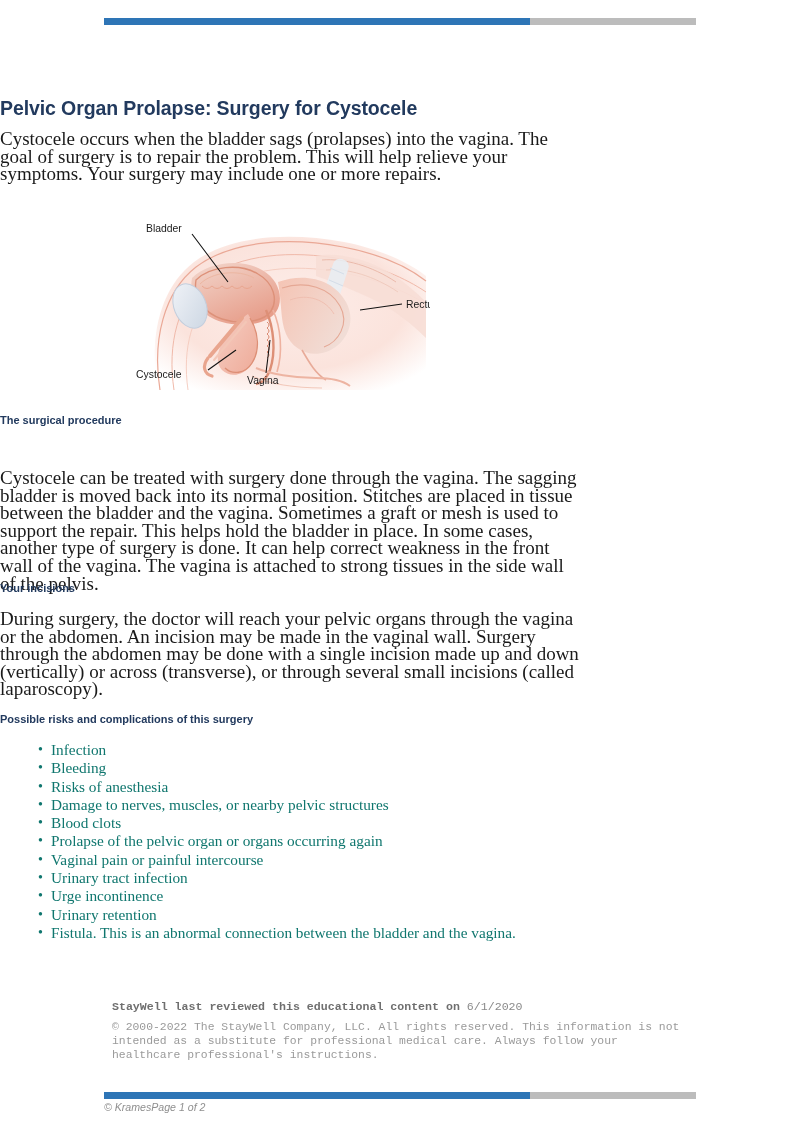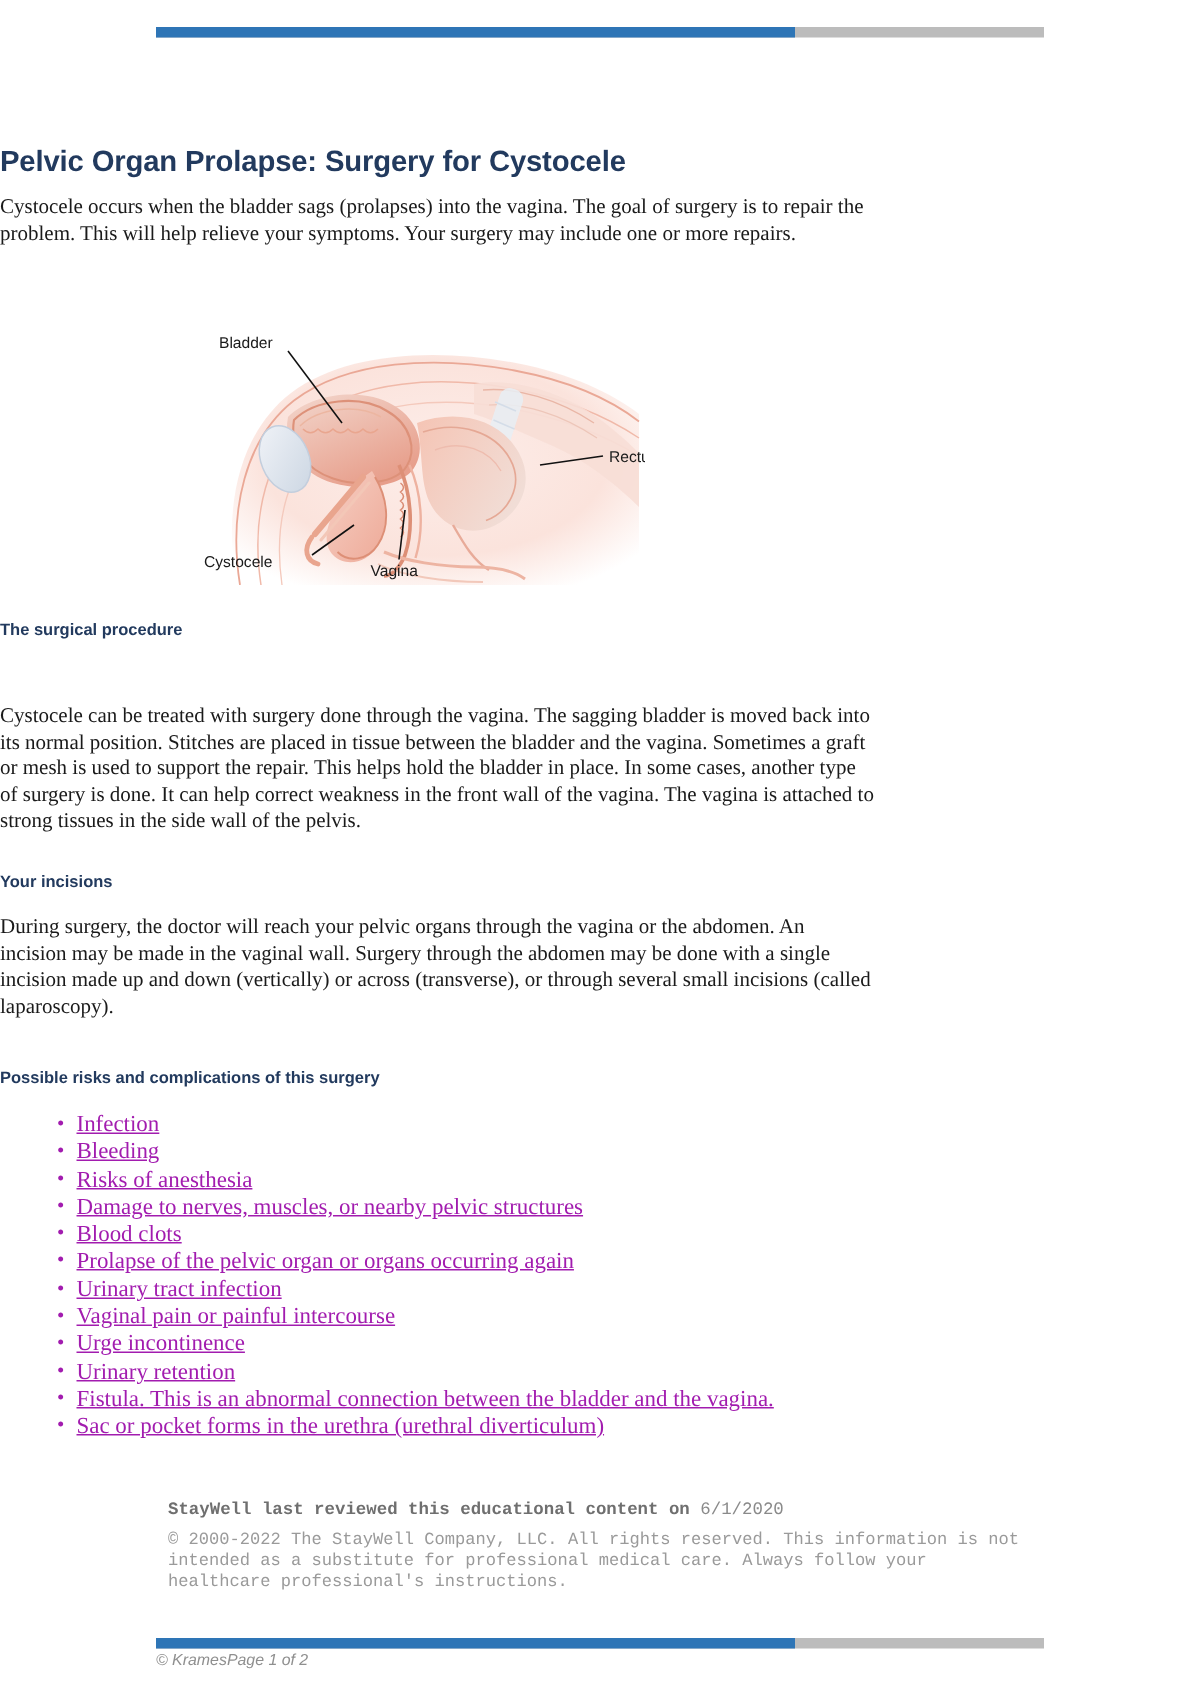--- a/index.html
+++ b/index.html
@@ -36,21 +36,21 @@
     font-weight: bold;
     color: #223a5e;
     margin: 0;
     position: absolute;
     top: 97px;
     left: 0;
     letter-spacing: -0.1px;
   }
 
   p.body-text {
-    font-size: 14px;
+    font-size: 19px;
     line-height: 17.6px;
     color: #1a1a1a;
     margin: 0;
     position: absolute;
     left: 0;
     width: 584px;
     text-align: left;
   }
 
   h2.section-head {
@@ -75,24 +75,23 @@
     top: 741px;
     left: 0;
     margin: 0;
     padding: 0 0 0 38px;
     list-style: none;
     width: 560px;
   }
   ul.risk-list li {
     font-size: 15.3px;
     line-height: 18.3px;
-    color: #a21caf;
+    color: #0f766e;
     position: relative;
     padding-left: 13px;
-    text-decoration: underline;
   }
   ul.risk-list li::before {
     content: "\2022";
     position: absolute;
     left: 0;
     top: 0;
     font-size: 14px;
   }
 
   
@@ -255,26 +254,25 @@
 <p class="body-text" id="inc-para">During surgery, the doctor will reach your pelvic organs through the vagina or the abdomen. An incision may be made in the vaginal wall. Surgery through the abdomen may be done with a single incision made up and down (vertically) or across (transverse), or through several small incisions (called laparoscopy).</p>
 
 <h2 class="section-head" id="risks-head">Possible risks and complications of this surgery</h2>
 <ul class="risk-list" id="risk-list">
     <li>Infection</li>
     <li>Bleeding</li>
     <li>Risks of anesthesia</li>
     <li>Damage to nerves, muscles, or nearby pelvic structures</li>
     <li>Blood clots</li>
     <li>Prolapse of the pelvic organ or organs occurring again</li>
+    <li>Vaginal pain or painful intercourse</li>
     <li>Urinary tract infection</li>
-    <li>Vaginal pain or painful intercourse</li>
     <li>Urge incontinence</li>
     <li>Urinary retention</li>
     <li>Fistula. This is an abnormal connection between the bladder and the vagina.</li>
-    <li>Sac or pocket forms in the urethra (urethral diverticulum)</li>
   </ul>
 
 <div class="footer-block">
   <p class="review-line">
     <b>StayWell last reviewed this educational content on</b>
     <span>6/1/2020</span>
   </p>
   <p class="copyright">© 2000-2022 The StayWell Company, LLC. All rights reserved. This information is not intended as a substitute for professional medical care. Always follow your healthcare professional's instructions.</p>
 </div>
 

